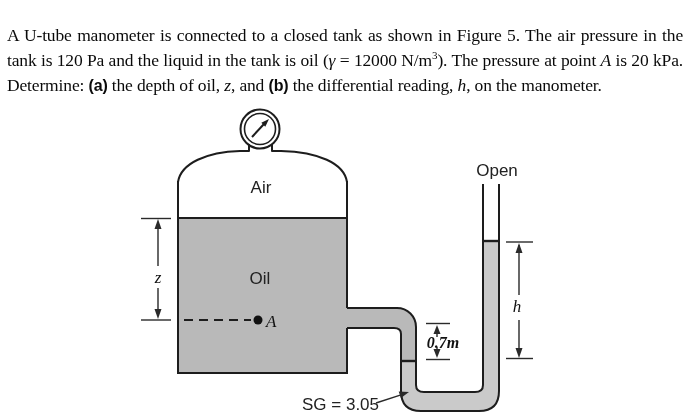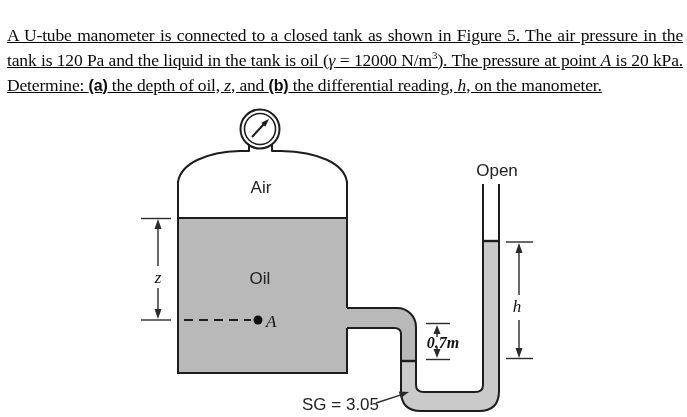--- a/index.html
+++ b/index.html
@@ -1,16 +1,16 @@
 <!DOCTYPE html>
 <html><head>
 <meta charset="utf-8">
 <style>
   html,body{margin:0;padding:0;background:#ffffff;}
-  .page{position:relative;width:687px;height:417px;background:#fff;overflow:hidden;text-decoration:underline;}
+  .page{position:relative;width:687px;height:417px;background:#fff;overflow:hidden;}
   .problem{
     font-family:"Liberation Serif",serif;
     font-size:17.5px;line-height:25px;text-align:justify;
     color:#0a0a0a;padding:5px 4px 0 7px;letter-spacing:-0.15px;
   }
   .seg-i{font-style:italic;}
   .seg-b{font-family:"Liberation Sans",sans-serif;font-weight:bold;font-size:16px;}
   .seg-sup{font-size:11px;vertical-align:super;line-height:0;}
   .fig-svg{position:absolute;left:0;top:0;width:687px;height:417px;}
   .outline{fill:none;stroke:#1d1d1d;stroke-width:2;stroke-linejoin:round;}

